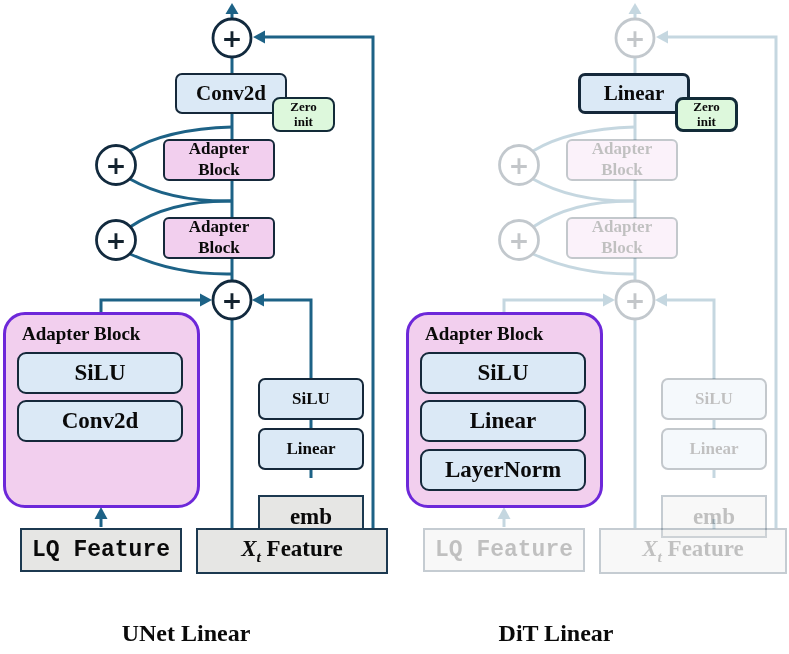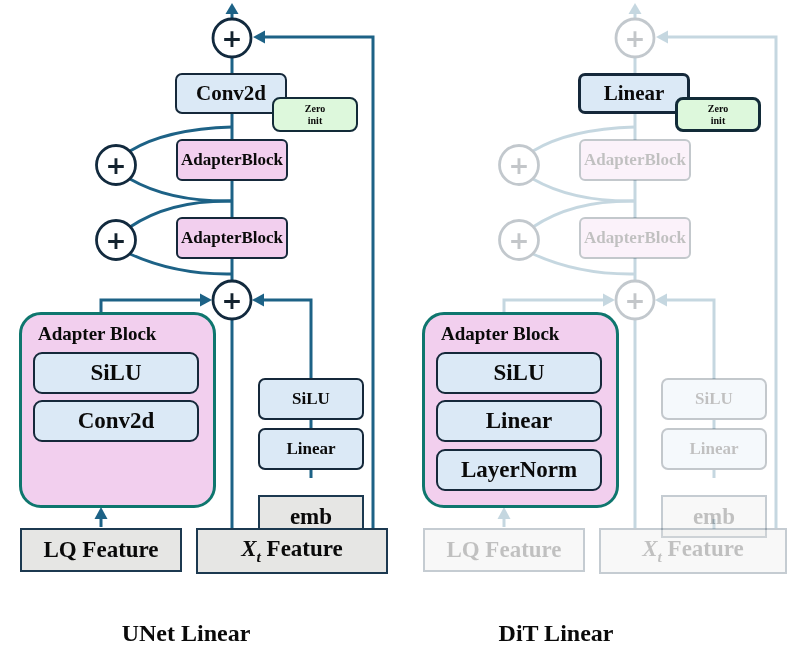--- a/index.html
+++ b/index.html
@@ -10,34 +10,34 @@
   .side-right{left:403px;}
   .lines{position:absolute;left:0;top:0;}
   .faded{opacity:0.25;}
   .box{position:absolute;box-sizing:border-box;display:flex;align-items:center;justify-content:center;
        font-weight:bold;text-align:center;}
   .blue{background:#dbe9f6;border:2.5px solid #15283a;border-radius:7px;}
   .pink{background:#f2cfee;border:2.5px solid #15283a;border-radius:6px;}
   .green{background:#ddf8dc;border:2.5px solid #122b38;border-radius:8px;flex-direction:column;line-height:1.12;}
   .gray{background:#e6e6e4;border:2.5px solid #1c3950;border-radius:0;}
   .topop{left:175px;top:73px;width:112px;height:41px;font-size:21px;z-index:2;}
-  .zero{left:272px;top:97px;width:86px;height:35px;font-size:10px;z-index:3;}
-  .abk{left:176px;width:112px;height:42px;font-size:17px;line-height:1.22;flex-direction:row;}
+  .zero{left:272px;top:97px;width:63px;height:35px;font-size:13px;z-index:3;}
+  .abk{left:163px;width:112px;height:42px;font-size:17px;line-height:1.22;flex-direction:column;}
   .ab1{top:139px;}
   .ab2{top:217px;}
   .container{left:3px;top:312px;width:197px;height:196px;background:#f2cfee;
-             border:3px solid #0f766e;border-radius:22px;z-index:2;margin-left:16px;}
+             border:3px solid #6d28d9;border-radius:22px;z-index:2;}
   .ctitle{position:absolute;left:16px;top:8px;font-size:19px;font-weight:bold;}
   .layer{left:11px;width:166px;height:42px;font-size:23px;background:#dbe9f6;
          border:2.5px solid #15283a;border-radius:9px;}
   .ly1{top:37px;} .ly2{top:85px;} .ly3{top:134px;}
   .tsmall{left:258px;width:106px;height:42px;font-size:17px;}
   .tsilu{top:378px;} .tlinear{top:428px;}
   .emb{left:258px;top:495px;width:106px;height:43px;font-size:23px;}
-  .lq{left:20px;top:528px;width:162px;height:44px;font-size:23px;}
+  .lq{left:20px;top:528px;width:162px;height:44px;font-size:23px;font-family:Liberation Mono, monospace;}
   .xt{left:196px;top:528px;width:192px;height:46px;font-size:23px;}
   .side-right .xt{width:188px;}
   .side-right .topop{border-width:3.5px;}
   .side-right .zero{border-width:3px;}
   .side-right .container{border-width:3.5px;}
   .title{position:absolute;top:620px;width:220px;text-align:center;font-size:24px;font-weight:bold;}
   .title-left{left:76px;}
   .title-right{left:446px;}
   .it{font-style:italic;}
   sub{font-size:0.68em;}

